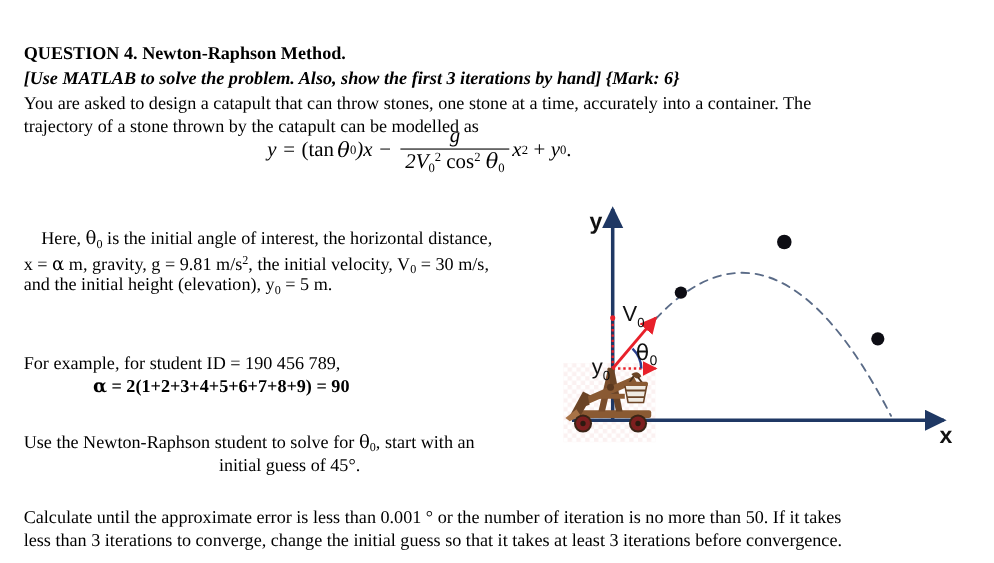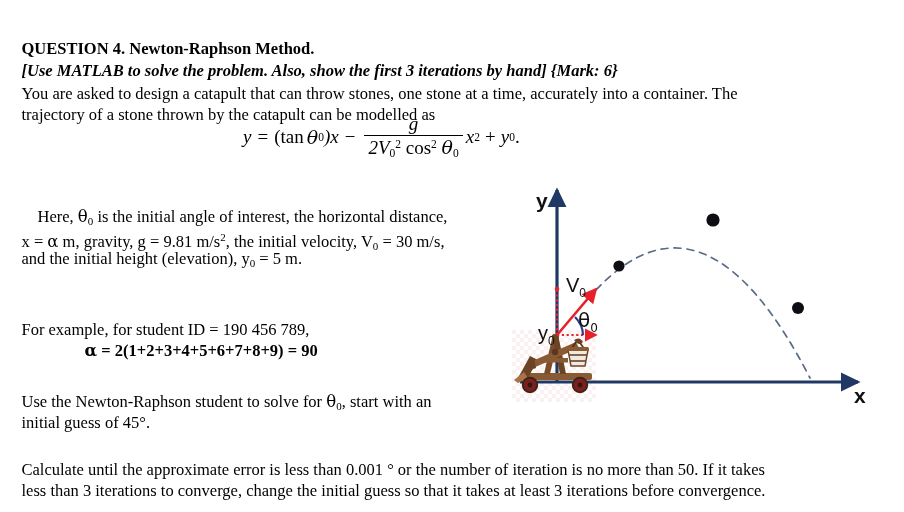--- a/index.html
+++ b/index.html
@@ -160,21 +160,21 @@
   <div class="txt" style="left:5px; top:298px; width:480px;">
     <span>For example, for student ID = 190 456 789,</span>
   </div>
   <div class="txt" style="left:68px; top:319px; width:480px;font-weight:bold;">
     <span class="greek">α</span><span> = 2(1+2+3+4+5+6+7+8+9) = 90</span>
   </div>
 
   <div class="txt" style="left:5px; top:370px; width:500px;">
     <span>Use the Newton-Raphson student to solve for </span><span class="greek">θ</span><span class="sub">0</span><span>, start with an</span>
   </div>
-  <div class="txt" style="left:5px; top:391px; width:500px;">
+  <div class="txt" style="left:5px; top:391px; width:500px;text-align:center;">
     <span>initial guess of 45°.</span>
   </div>
 
   <div class="txt" style="left:5px; top:438px; width:895px;">
     <span>Calculate until the approximate error is less than 0.001 ° or the number of iteration is no more than 50. If it takes</span>
   </div>
   <div class="txt" style="left:5px; top:459px; width:895px;">
     <span>less than 3 iterations to converge, change the initial guess so that it takes at least 3 iterations before convergence.</span>
   </div>
 

